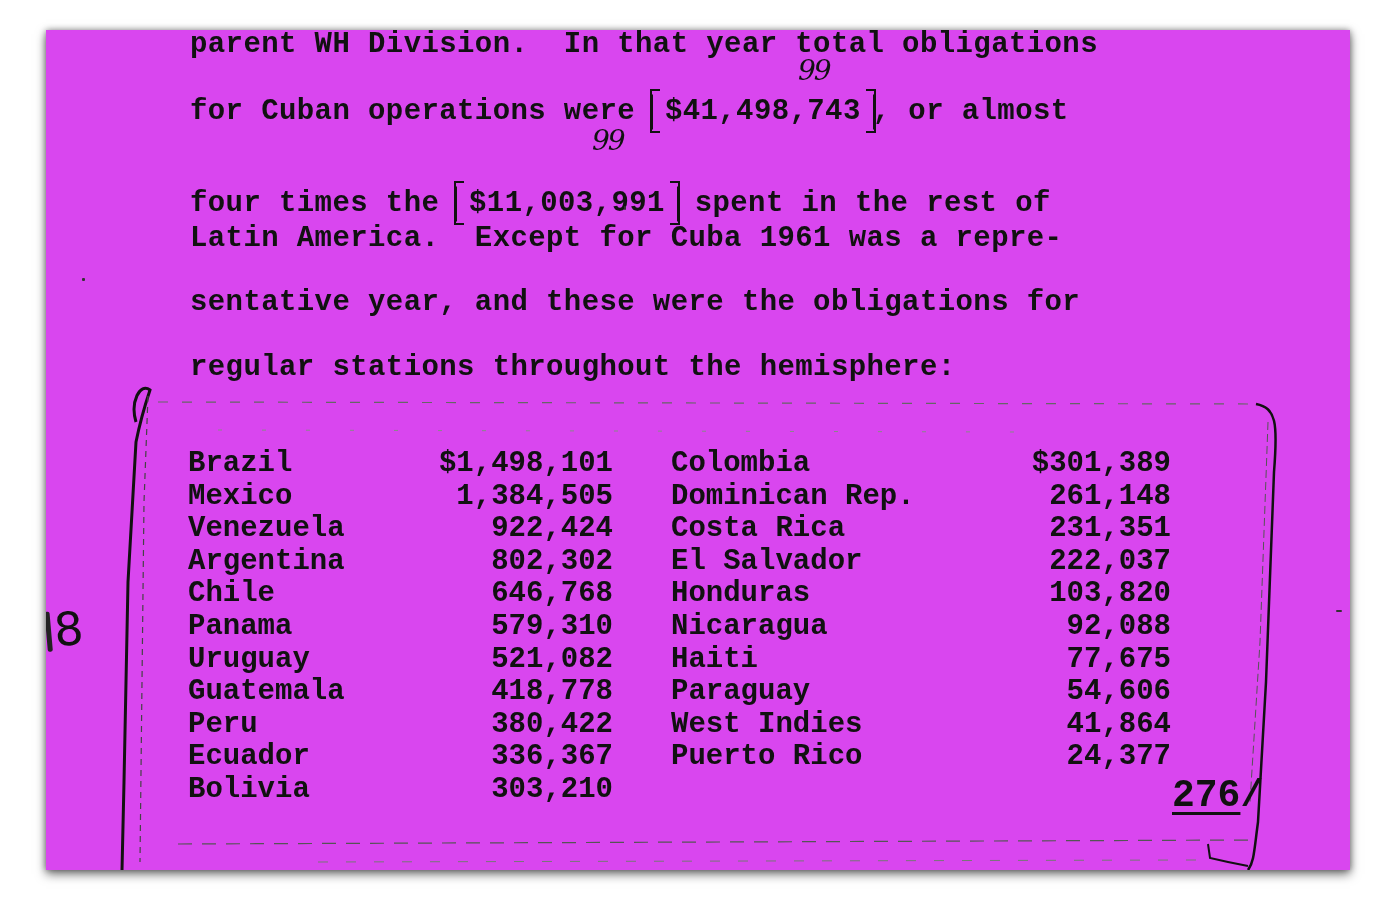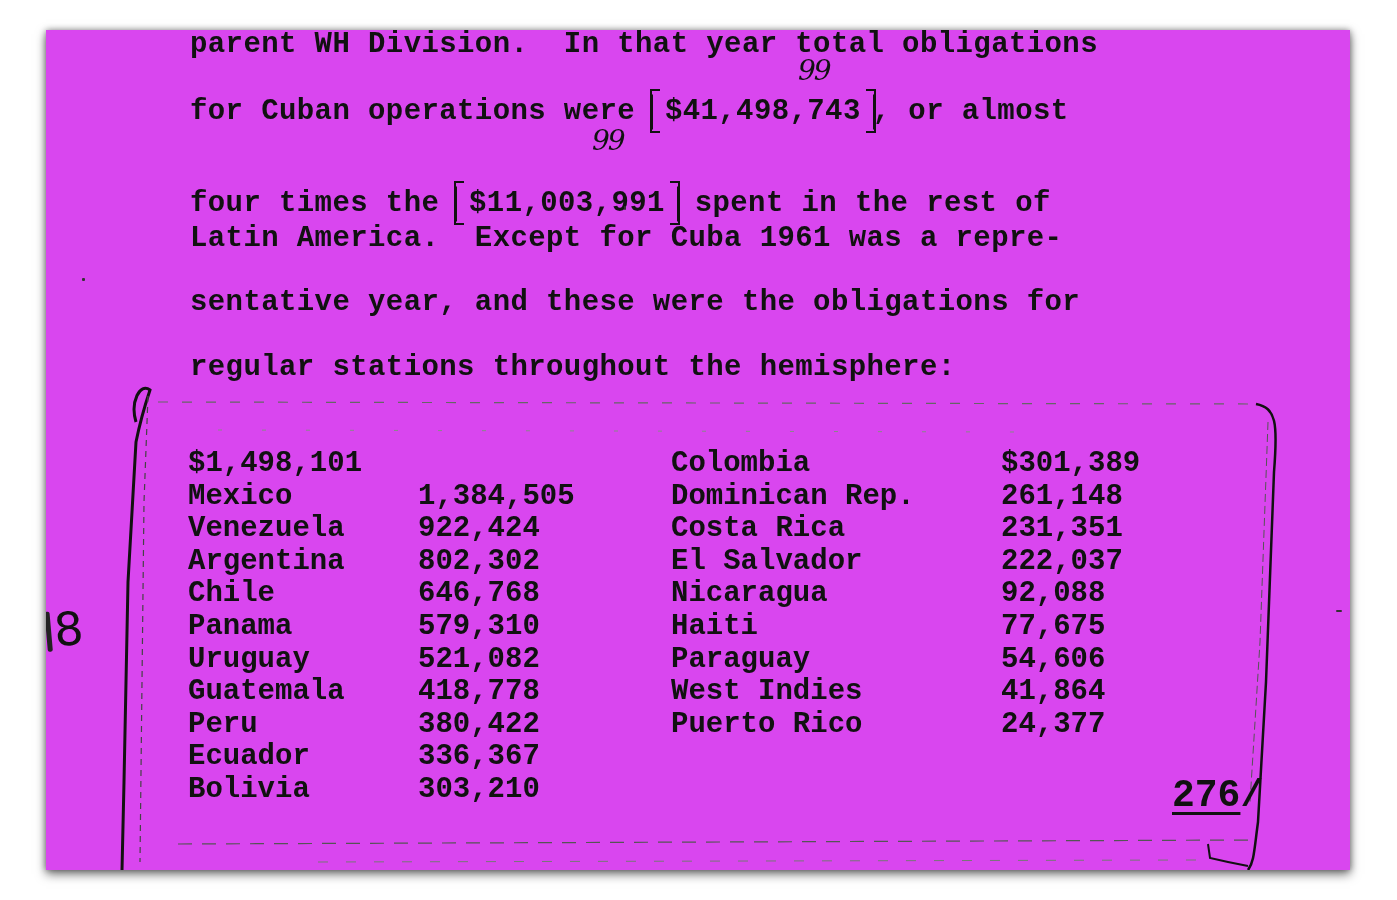--- a/index.html
+++ b/index.html
@@ -90,21 +90,21 @@
       position: absolute;
       top: 418px;
       font-size: 29px;
       line-height: 32.6px;
     }
     .row {
       display: flex;
       white-space: pre;
     }
     .row .name { display: inline-block; }
-    .row .amount { display: inline-block; }
+    .row .amount { display: inline-block; text-align: right; }
     .col-left .name { width: 230px; }
     .col-left .amount { width: 195px; }
     .col-right .name { width: 330px; }
     .col-right .amount { width: 170px; }
     .footnote {
       position: absolute;
       left: 1126px;
       top: 744px;
       font-size: 38px;
       white-space: pre;
@@ -164,38 +164,39 @@
       <path d="M1150 40 L 1142 260 L 1132 420" fill="none" stroke="#555" stroke-width="1" stroke-dasharray="8 4"></path>
       <path d="M1090 462 L 1092 476 L 1110 480 L 1130 484" fill="none" stroke="#111" stroke-width="2"></path>
       <line x1="40" y1="20" x2="1140" y2="22" stroke="#666" stroke-width="1.2" stroke-dasharray="10 14"></line>
       <line x1="100" y1="48" x2="900" y2="50" stroke="#888" stroke-width="1" stroke-dasharray="4 40"></line>
       <line x1="60" y1="462" x2="1140" y2="458" stroke="#555" stroke-width="1.2" stroke-dasharray="14 10"></line>
       <line x1="200" y1="480" x2="1080" y2="478" stroke="#777" stroke-width="1" stroke-dasharray="10 18"></line>
     </svg>
   </div>
 
   <div class="col col-left typed" style="left:142px;">
-    <div class="row"><span class="amount">$1,498,101</span></div>
+    <div class="row"><span class="name">Brazil</span><span class="amount">$1,498,101</span></div>
     <div class="row"><span class="name">Mexico</span><span class="amount">1,384,505</span></div>
     <div class="row"><span class="name">Venezuela</span><span class="amount">922,424</span></div>
     <div class="row"><span class="name">Argentina</span><span class="amount">802,302</span></div>
     <div class="row"><span class="name">Chile</span><span class="amount">646,768</span></div>
     <div class="row"><span class="name">Panama</span><span class="amount">579,310</span></div>
     <div class="row"><span class="name">Uruguay</span><span class="amount">521,082</span></div>
     <div class="row"><span class="name">Guatemala</span><span class="amount">418,778</span></div>
     <div class="row"><span class="name">Peru</span><span class="amount">380,422</span></div>
     <div class="row"><span class="name">Ecuador</span><span class="amount">336,367</span></div>
     <div class="row"><span class="name">Bolivia</span><span class="amount">303,210</span></div>
   </div>
 
   <div class="col col-right typed" style="left:625px;">
     <div class="row"><span class="name">Colombia</span><span class="amount">$301,389</span></div>
     <div class="row"><span class="name">Dominican Rep.</span><span class="amount">261,148</span></div>
     <div class="row"><span class="name">Costa Rica</span><span class="amount">231,351</span></div>
     <div class="row"><span class="name">El Salvador</span><span class="amount">222,037</span></div>
+    <div class="row"><span class="name">Honduras</span><span class="amount">103,820</span></div>
     <div class="row"><span class="name">Nicaragua</span><span class="amount">92,088</span></div>
     <div class="row"><span class="name">Haiti</span><span class="amount">77,675</span></div>
     <div class="row"><span class="name">Paraguay</span><span class="amount">54,606</span></div>
     <div class="row"><span class="name">West Indies</span><span class="amount">41,864</span></div>
     <div class="row"><span class="name">Puerto Rico</span><span class="amount">24,377</span></div>
   </div>
 
   <div class="footnote typed"><span class="num">276</span><span>/</span></div>
 
   <div class="margin-mark">

